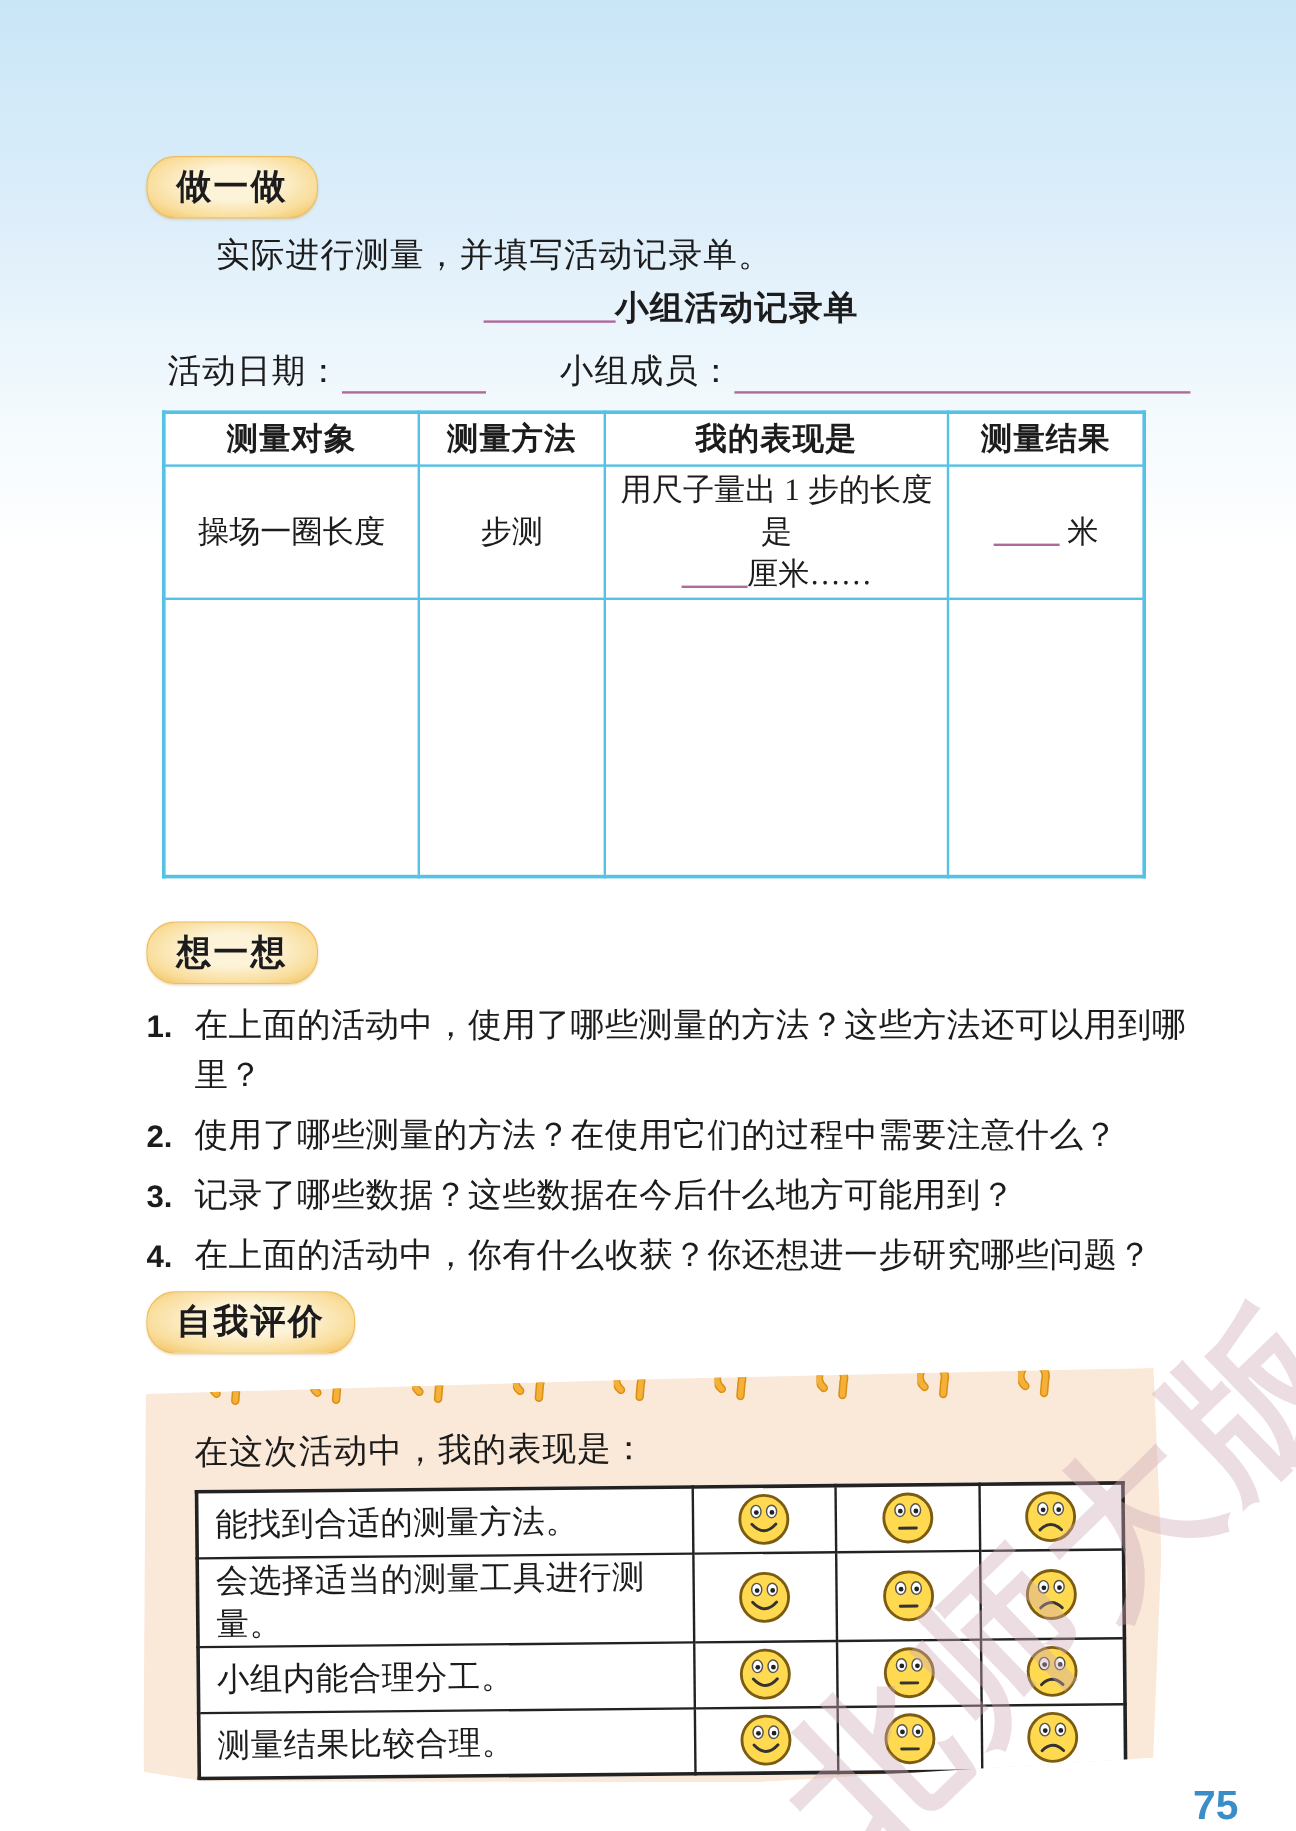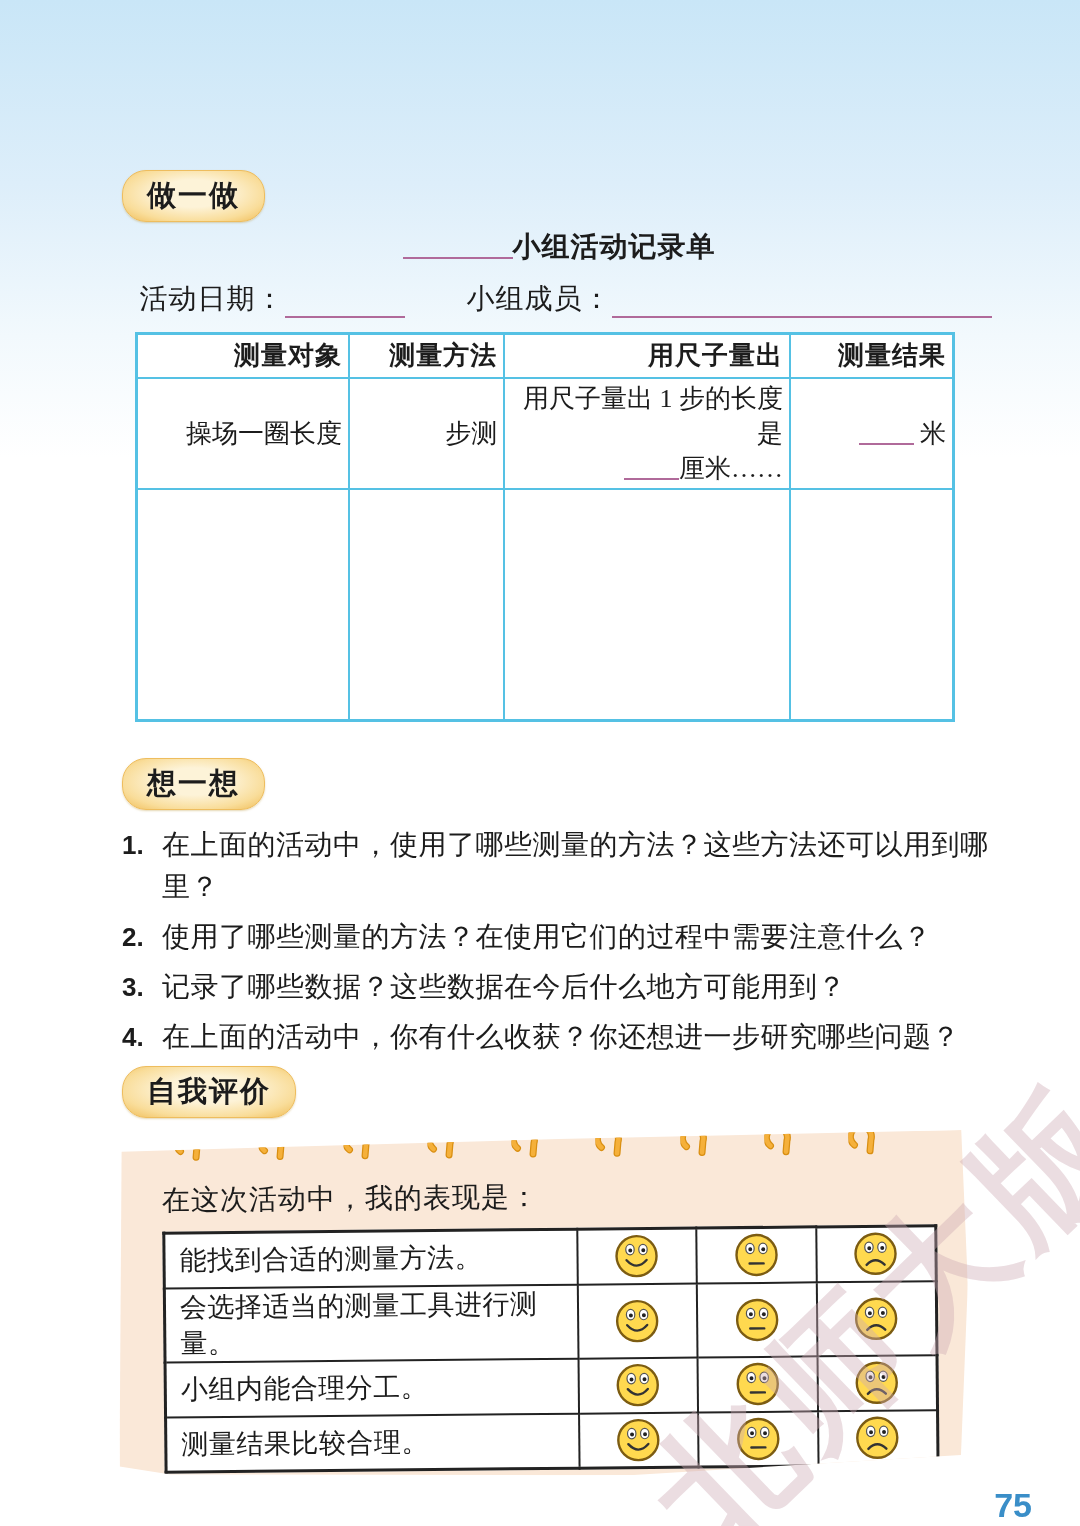--- a/index.html
+++ b/index.html
@@ -2,21 +2,21 @@
 <html><head>
 <meta charset="utf-8">
 <style>
   * { margin:0; padding:0; box-sizing:border-box; }
   body { background:#888; font-family:"Liberation Serif","DejaVu Serif",serif; }
   .page {
     position:relative; width:1080px; height:1526px; margin:0 auto;
     background:linear-gradient(180deg,#c9e6f7 0%, #ddeefa 12%, #f2f9fd 22%, #ffffff 30%, #ffffff 100%);
     overflow:hidden; color:#1c1c1c;
   }
-  .content { padding:130px 84px 0 122px; position:relative; z-index:2;margin-top:40px; }
+  .content { padding:130px 84px 0 122px; position:relative; z-index:2; }
 
   
   .badge {
     display:inline-block; padding:5px 24px; border-radius:24px;
     background:radial-gradient(ellipse at 50% 45%, #fdf3d8 35%, #f9dd9a 72%, #f0bd58 100%);
     border:1px solid #eebd5e;
     font-size:29px; font-weight:bold; letter-spacing:2px;
     box-shadow:0 1px 2px rgba(180,140,40,.35);
   }
 
@@ -28,21 +28,21 @@
   .blank.b380 { width:380px; } .blank.b55 { width:55px; }
   .record-meta { display:flex; margin:14px 0 0 13px; font-size:28px; letter-spacing:1px; align-items:flex-end;justify-content:center; }
   .record-meta .gap { width:62px; }
 
   
   table.measure {
     border-collapse:collapse; width:820px; margin:14px 0 0 13px;
     border:3px solid #55c1e4; table-layout:fixed; background:#fff;
   }
   table.measure th, table.measure td {
-    border:2px solid #55c1e4; text-align:right; font-size:26px; padding:2px 6px;
+    border:2px solid #55c1e4; text-align:center; font-size:26px; padding:2px 6px;
   }
   table.measure th { font-weight:bold; height:44px; letter-spacing:1px; }
   table.measure tr.filled td { height:76px; }
   table.measure tr.empty td { height:232px; }
   .col-obj{width:26%;} .col-met{width:19%;} .col-pro{width:35%;} .col-res{width:20%;}
   .process-cell { line-height:1.35;border-radius:14px; }
 
   
   .think-badge { margin-top:36px; }
   .questions { list-style:none; margin:14px 0 0 0; font-size:28px; }
@@ -101,37 +101,38 @@
     </g>
   </defs>
 </svg>
 
 <div class="page">
   <div class="content">
 
     
     <span class="badge">做一做</span>
 
+    <p class="intro">实际进行测量，并填写活动记录单。</p>
 
     <p class="record-title"><span class="blank b110"></span><span>小组活动记录单</span></p>
 
     <div class="record-meta">
       <span>活动日期：</span>
       <span class="blank b120"></span>
       <span class="gap"></span>
       <span>小组成员：</span>
       <span class="blank b380"></span>
     </div>
 
     <table class="measure">
       <tbody>
           <tr>
         <th class="col-obj">测量对象</th>
         <th class="col-met">测量方法</th>
-        <th class="col-pro">用尺子量出</th>
+        <th class="col-pro">我的表现是</th>
         <th class="col-res">测量结果</th>
       </tr>
       <tr class="filled">
         <td>操场一圈长度</td>
         <td>步测</td>
         <td class="process-cell"><span>用尺子量出 1 步的长度是</span><br><span class="blank b55"></span><span>厘米……</span></td>
         <td><span class="blank b55"></span> <span>米</span></td>
       </tr>
       <tr class="empty">
         <td></td>

